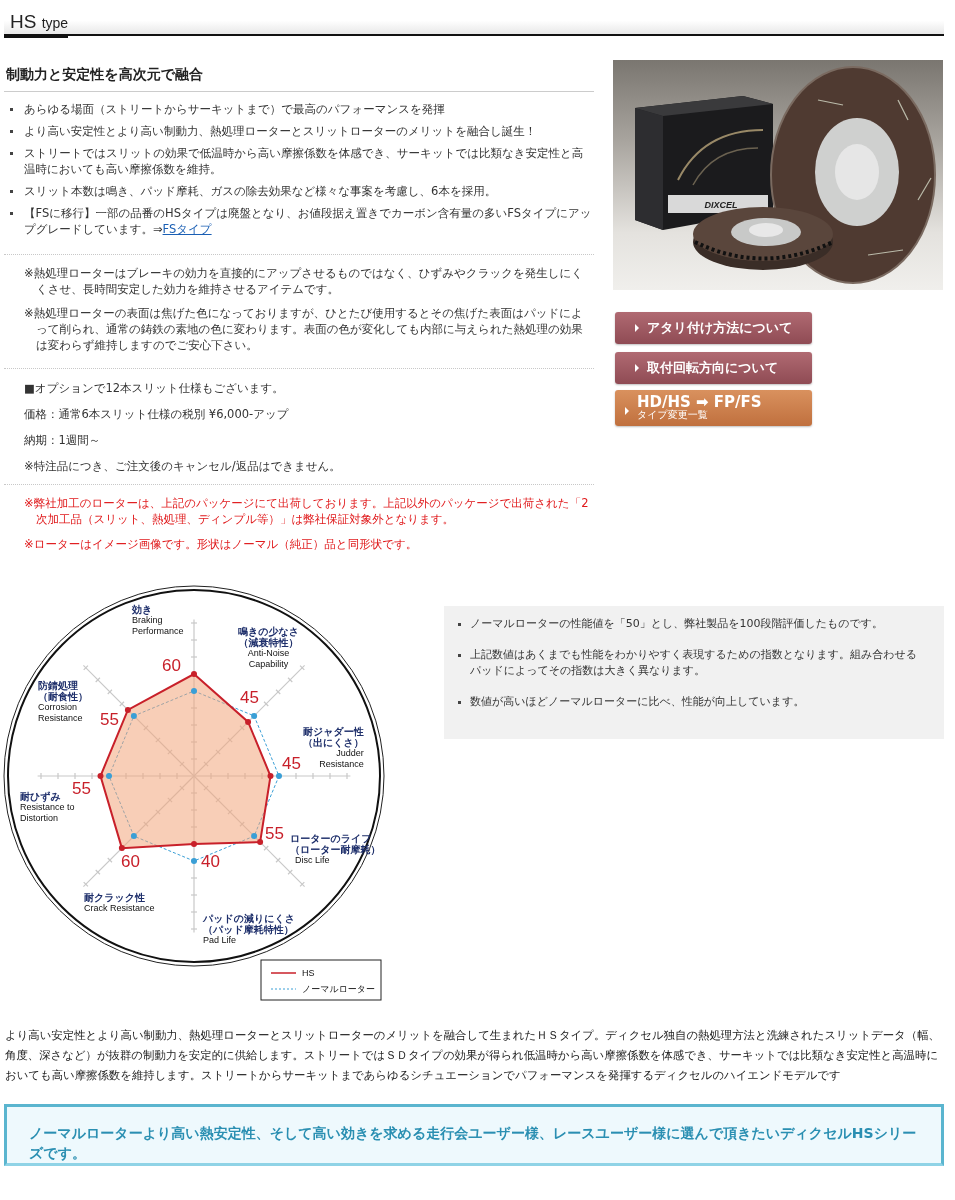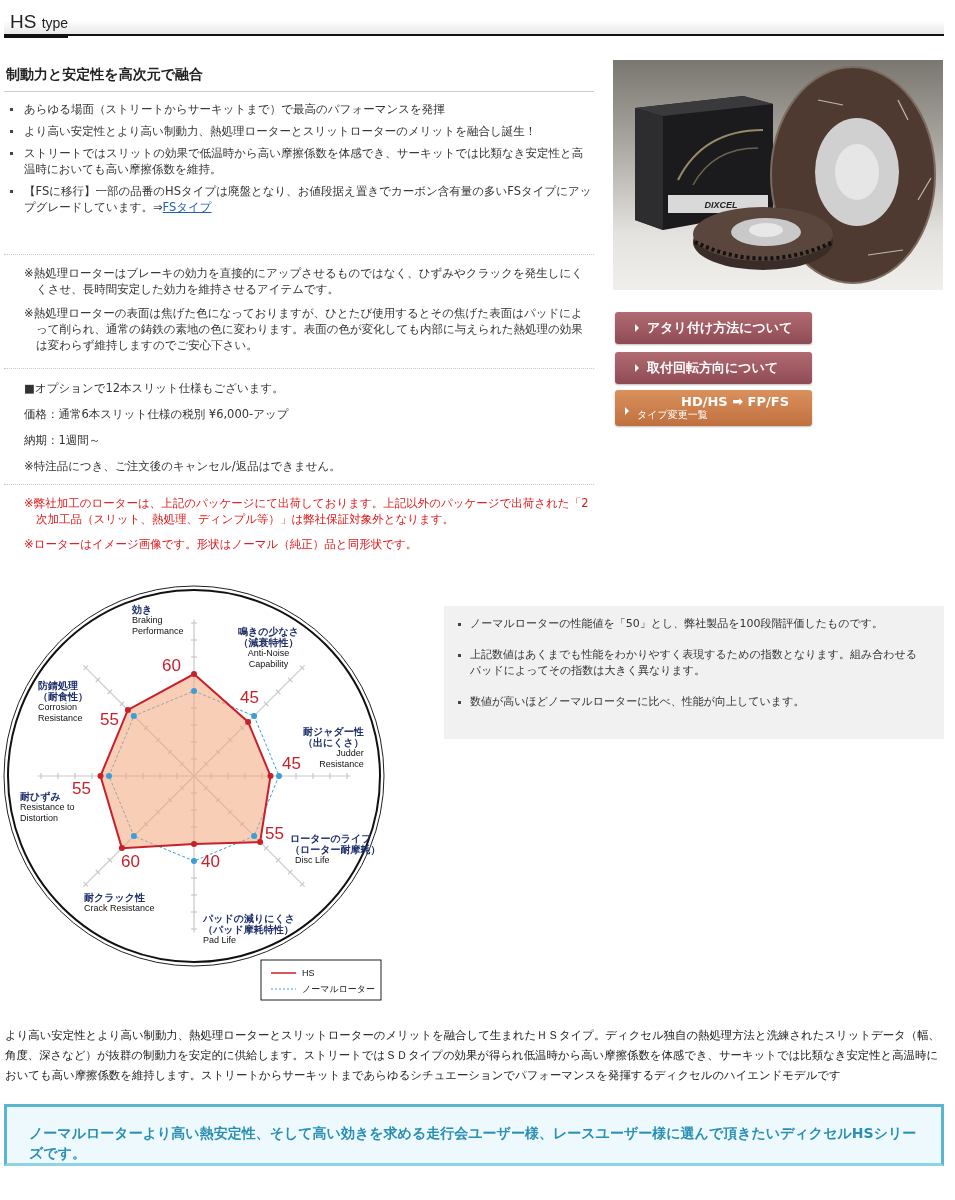--- a/index.html
+++ b/index.html
@@ -18,21 +18,21 @@
   .dots { height: 0; border-top: 1px dotted #c8c8c8; }
   .note { font-size: 11.5px; line-height: 16px; color: #333; padding-left: 12px; text-indent: -12px; }
   .red { color: #e0191b; }
   .pline { font-size: 11.5px; color: #333; }
   .photo { left: 613px; top: 60px; width: 330px; height: 230px; background: linear-gradient(180deg, #7a7670 0%, #a8a49e 35%, #e4e2de 75%, #f0efec 100%); overflow: hidden; }
   .btn { left: 615px; width: 197px; height: 32px; border-radius: 3px; color: #fff; font-size: 13px; font-weight: bold; padding-left: 20px; display: flex; align-items: center; box-shadow: 0 1px 2px rgba(0,0,0,.25); }
   .btn.rose { background: linear-gradient(#b06a72, #8f4b54); }
   .btn.orange { background: linear-gradient(#d9915e, #c0703e); flex-direction: column; align-items: flex-start; justify-content: center; padding-left: 22px; height: 36px; }
   .btn .tri { display: inline-block; width: 0; height: 0; border-left: 4px solid #fff; border-top: 4px solid transparent; border-bottom: 4px solid transparent; margin-right: 8px; }
   .btn.orange .tri { position: absolute; left: 10px; top: 17px; }
-  .btn.orange .l1 { font-size: 13px; line-height: 14px; margin-left: 44px; }
+  .btn.orange .l1 { font-size: 15px; line-height: 14px; }
   .btn.orange .l2 { font-size: 10px; font-weight: normal; line-height: 12px; }
   .graybox { left: 444px; top: 606px; width: 500px; height: 133px; background: #f1f1f1; }
   .graybox ul { list-style: none; padding: 10px 16px 0 12px; font-size: 11px; line-height: 16px; color: #333; }
   .graybox li { position: relative; padding-left: 14px; margin-bottom: 15px; }
   .graybox li::before { content: ""; position: absolute; left: 2px; top: 7px; width: 3px; height: 3px; background: #444; }
   .para { left: 5px; top: 1025px; width: 935px; font-size: 11.4px; line-height: 20px; color: #222; }
   .callout { left: 4px; top: 1104px; width: 940px; height: 62px; background: #eef9fd; border: 3px solid #5ab5cf; border-bottom-color: #8fd3e6; }
   .callout p { padding: 16px 22px; font-size: 14px; font-weight: bold; line-height: 20px; color: #2a8fb2; }
   .lab { position: absolute; font-size: 9px; line-height: 11px; color: #111; font-family: "Liberation Sans", sans-serif; }
   .lab .jp { color: #1e2f6b; font-weight: bold; font-size: 10px; }
@@ -46,20 +46,21 @@
   <div class="accent"></div>
 </div>
 
 <div class="abs h2">制動力と安定性を高次元で融合</div>
 <div class="abs h2-line"></div>
 
 <ul class="abs bul">
   <li>あらゆる場面（ストリートからサーキットまで）で最高のパフォーマンスを発揮</li>
   <li>より高い安定性とより高い制動力、熱処理ローターとスリットローターのメリットを融合し誕生！</li>
   <li>ストリートではスリットの効果で低温時から高い摩擦係数を体感でき、サーキットでは比類なき安定性と高温時においても高い摩擦係数を維持。</li>
+  <li>スリット本数は鳴き、パッド摩耗、ガスの除去効果など様々な事案を考慮し、6本を採用。</li>
   <li><span>【FSに移行】一部の品番のHSタイプは廃盤となり、お値段据え置きでカーボン含有量の多いFSタイプにアップグレードしています。⇒</span><a href="#">FSタイプ</a></li>
 </ul>
 
 <div class="abs dots" style="left:4px;top:254px;width:590px;"></div>
 
 <div class="abs" style="left:24px;top:265px;width:568px;">
   <p class="note" style="margin-bottom:8px;">※熱処理ローターはブレーキの効力を直接的にアップさせるものではなく、ひずみやクラックを発生しにくくさせ、長時間安定した効力を維持させるアイテムです。</p>
   <p class="note">※熱処理ローターの表面は焦げた色になっておりますが、ひとたび使用するとその焦げた表面はパッドによって削られ、通常の鋳鉄の素地の色に変わります。表面の色が変化しても内部に与えられた熱処理の効果は変わらず維持しますのでご安心下さい。</p>
 </div>
 

